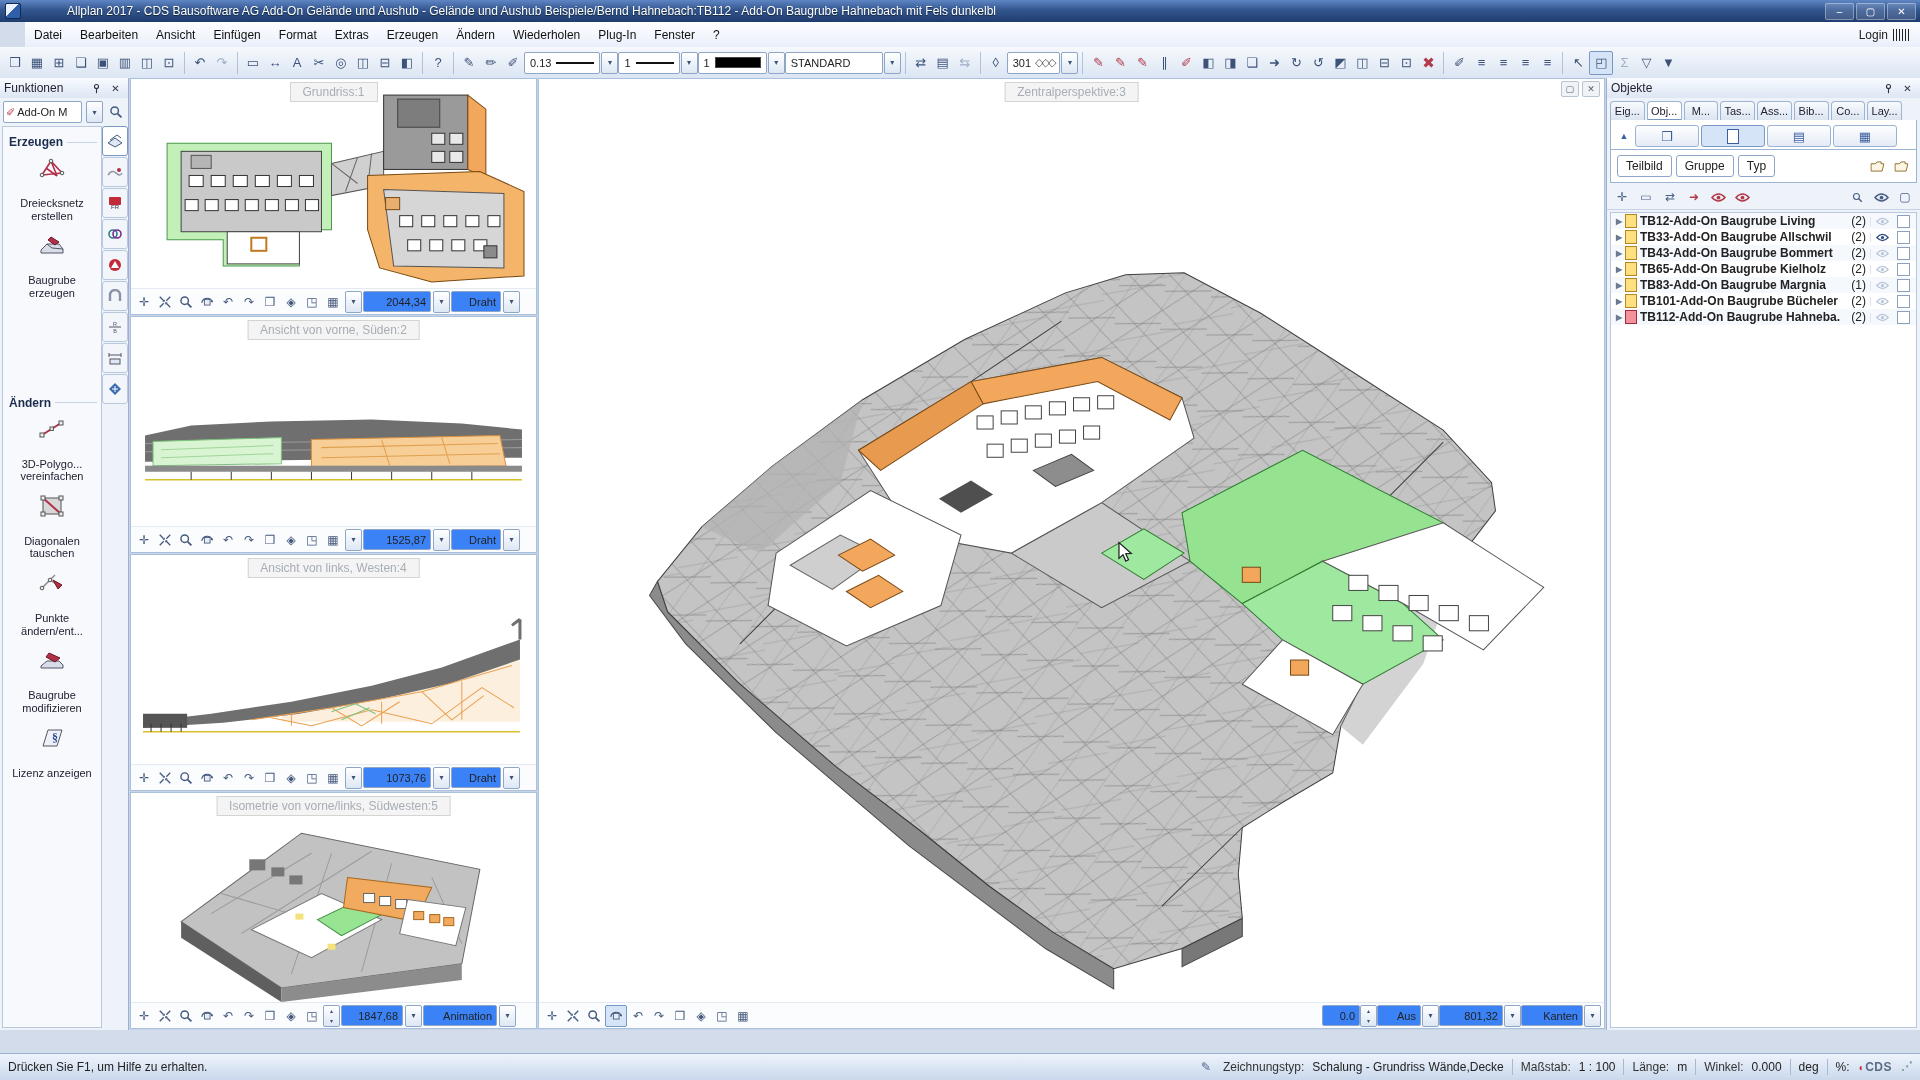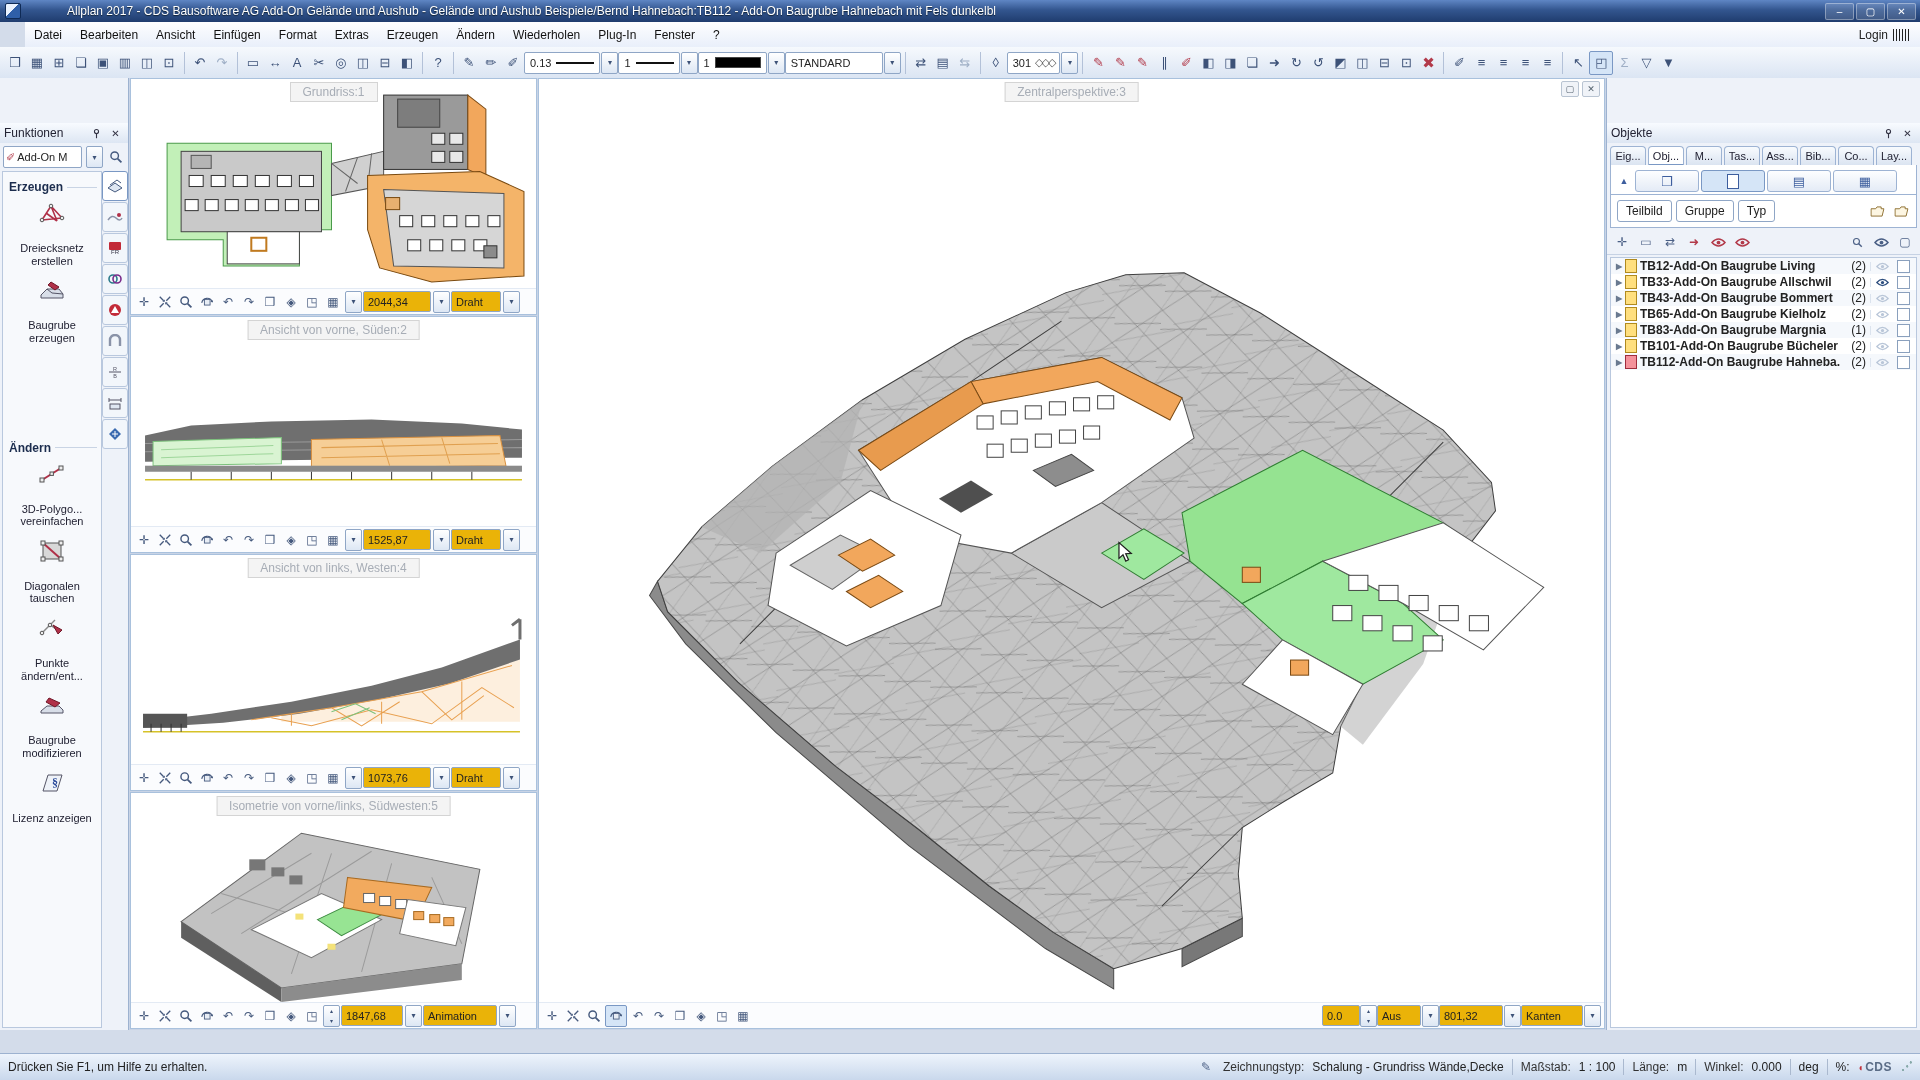--- a/index.html
+++ b/index.html
@@ -30,21 +30,21 @@
   .ddbtn{width:15px;height:20px;margin-left:1px;display:inline-flex;align-items:center;justify-content:center;font-size:8px;color:#3d5278;background:linear-gradient(#fff,#dde7f4);border:1px solid #8fa6c6;border-radius:2px;flex:none;}
   .lineprev{display:inline-block;width:38px;height:2px;background:#111;margin-left:5px;}
   .swatch{display:inline-block;width:44px;height:9px;background:#000;margin-left:5px;border:1px solid #444;}
   .hatchprev{letter-spacing:-2px;color:#555;margin-left:4px;font-size:11px;}
 
   
   .main{position:absolute;left:0;top:78px;right:0;bottom:50px;display:flex;background:#c9d4e6;}
 
   
   .funk{width:128px;flex:none;background:#eef2f9;border-right:1px solid #9db2d0;display:flex;flex-direction:column;}
-  .panel-head{height:20px;display:flex;align-items:center;padding:0 4px;font-size:12px;color:#223;background:linear-gradient(#f8fbff,#dde6f3);margin-top:45px;}
+  .panel-head{height:20px;display:flex;align-items:center;padding:0 4px;font-size:12px;color:#223;background:linear-gradient(#f8fbff,#dde6f3);}
   .panel-head .ph-btn{margin-left:auto;width:15px;height:14px;display:flex;align-items:center;justify-content:center;font-size:10px;color:#334;border:1px solid transparent;}
   .panel-head .ph-btn + .ph-btn{margin-left:2px;}
   .funk-row{display:flex;align-items:center;gap:3px;padding:3px 2px 3px 3px;}
   .funk-combo{flex:1;display:flex;align-items:center;height:20px;background:#fff;border:1px solid #8fa6c6;border-radius:2px;font-size:11px;padding:0 2px;overflow:hidden;white-space:nowrap;}
   .funk-body{flex:1;display:flex;min-height:0;}
   .funk-tools{flex:1;background:#f7f9fc;border:1px solid #b9c8de;margin:0 0 2px 2px;padding:4px 2px;}
   .funk-strip{width:26px;flex:none;display:flex;flex-direction:column;align-items:center;}
   .strip-cell{width:24px;height:28px;display:flex;align-items:center;justify-content:center;border:1px solid #b9c8de;border-radius:3px;margin-bottom:1px;background:#f2f6fb;font-size:13px;}
   .strip-cell.active{background:#fff;border-color:#7a98c4;}
   .group-title{font-weight:bold;color:#1c2d4e;font-size:12px;margin:4px 2px 2px 4px;display:flex;align-items:center;gap:4px;}
@@ -56,32 +56,32 @@
   
   .viewcol{width:408px;flex:none;display:flex;flex-direction:column;}
   .vp{position:relative;flex:1;background:#fff;border:1px solid #a9c1dd;margin:0 0 1px 1px;display:flex;flex-direction:column;min-height:0;}
   .vp-label{position:absolute;top:3px;left:50%;transform:translateX(-50%);background:#f4f4f4;border:1px solid #d4d4d4;color:#a7adb6;font-size:12px;padding:2px 12px;white-space:nowrap;z-index:3;}
   .vp-canvas{flex:1;min-height:0;}
   .vp-canvas svg{width:100%;height:100%;display:block;}
   .vp-toolbar{height:25px;flex:none;display:flex;align-items:center;gap:1px;padding:0 3px;background:#fbfcfe;border-top:1px solid #e3eaf4;}
   .v-ico{display:inline-flex;align-items:center;justify-content:center;width:20px;height:20px;font-size:12px;color:#45597d;}
   .v-ico svg{width:14px;height:14px;}
   .v-ico.pressed{background:#d5e5f7;border:1px solid #7a98c4;border-radius:2px;}
-  .vcombo{display:flex;align-items:center;justify-content:flex-start;height:19px;background:#eab308;border:1px solid #8fa6c6;border-radius:2px;font-size:11px;padding:0 4px;white-space:nowrap;}
+  .vcombo{display:flex;align-items:center;justify-content:flex-end;height:19px;background:#3b82f6;border:1px solid #8fa6c6;border-radius:2px;font-size:11px;padding:0 4px;white-space:nowrap;}
   .spinner{display:inline-flex;flex-direction:column;width:15px;height:20px;border:1px solid #8fa6c6;border-radius:2px;background:linear-gradient(#fff,#dde7f4);}
   .spinner span{flex:1;display:flex;align-items:center;justify-content:center;font-size:6px;color:#3d5278;line-height:1;}
 
   
   .mainvp{position:relative;flex:1;background:#fff;border:1px solid #a9c1dd;margin:0 1px 1px 1px;display:flex;flex-direction:column;min-width:0;}
   .vp-winbtns{position:absolute;top:2px;right:4px;display:flex;gap:3px;z-index:3;}
   .vp-winbtn{width:16px;height:14px;display:flex;align-items:center;justify-content:center;font-size:9px;color:#55636f;border:1px solid #b9c4d2;background:#f0f3f8;border-radius:2px;}
 
   
   .obj{width:313px;flex:none;background:#eef2f9;border-left:1px solid #9db2d0;display:flex;flex-direction:column;}
-  .obj-tabs{display:flex;gap:2px;padding:3px 8px 0 3px;}
+  .obj-tabs{display:flex;gap:2px;padding:3px 18px 0 3px;}
   .otab{flex:1;text-align:center;font-size:11px;padding:3px 2px;background:linear-gradient(#f8fbfe,#dbe4f1);border:1px solid #9db3d3;border-bottom:none;border-radius:4px 4px 0 0;color:#223;white-space:nowrap;overflow:hidden;}
   .otab.active{background:#fff;position:relative;box-shadow:0 -1px 0 #7a98c4 inset;}
   .obj-modes{display:flex;align-items:center;gap:2px;padding:5px 4px 2px 4px;background:#fff;border:1px solid #9db3d3;border-top:none;margin:0 3px;}
   .mode-btn{width:62px;height:20px;display:flex;align-items:center;justify-content:center;font-size:13px;color:#3d5e9e;background:linear-gradient(#fdfeff,#e4ebf6);border:1px solid #9db3d3;border-radius:3px;}
   .mode-btn.sel{background:#d5e5f7;border-color:#7a98c4;}
   .obj-filterrow{display:flex;align-items:center;gap:4px;padding:5px 6px;background:#fff;border:1px solid #9db3d3;border-top:none;margin:0 3px;}
   .fbtn{height:20px;display:flex;align-items:center;padding:0 8px;background:#fff;border:1px solid #8fa6c6;border-radius:3px;font-size:12px;}
   .obj-actions{display:flex;align-items:center;gap:6px;padding:4px 6px;border-bottom:1px solid #c6d2e4;margin-top:2px;}
   .a-ico{display:inline-flex;align-items:center;justify-content:center;width:18px;height:16px;font-size:12px;color:#4a5f85;}
   .a-ico.red{color:#b23a4a;}

